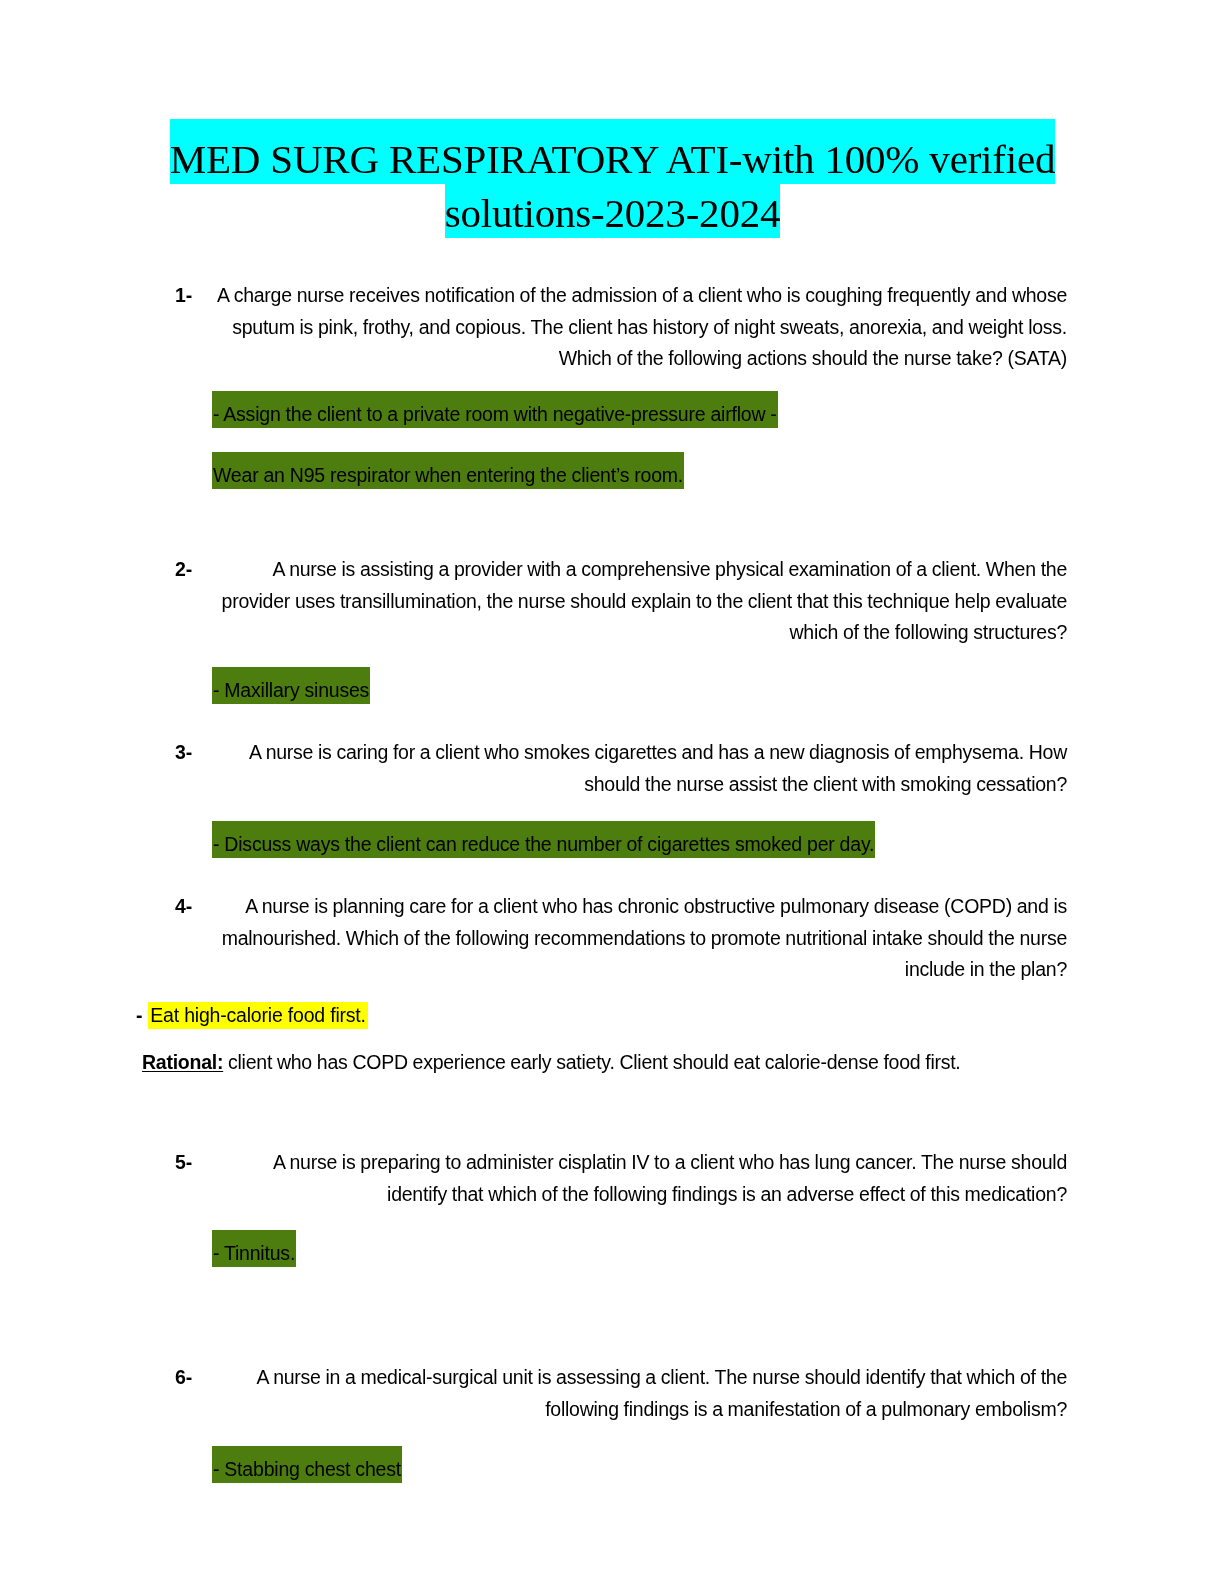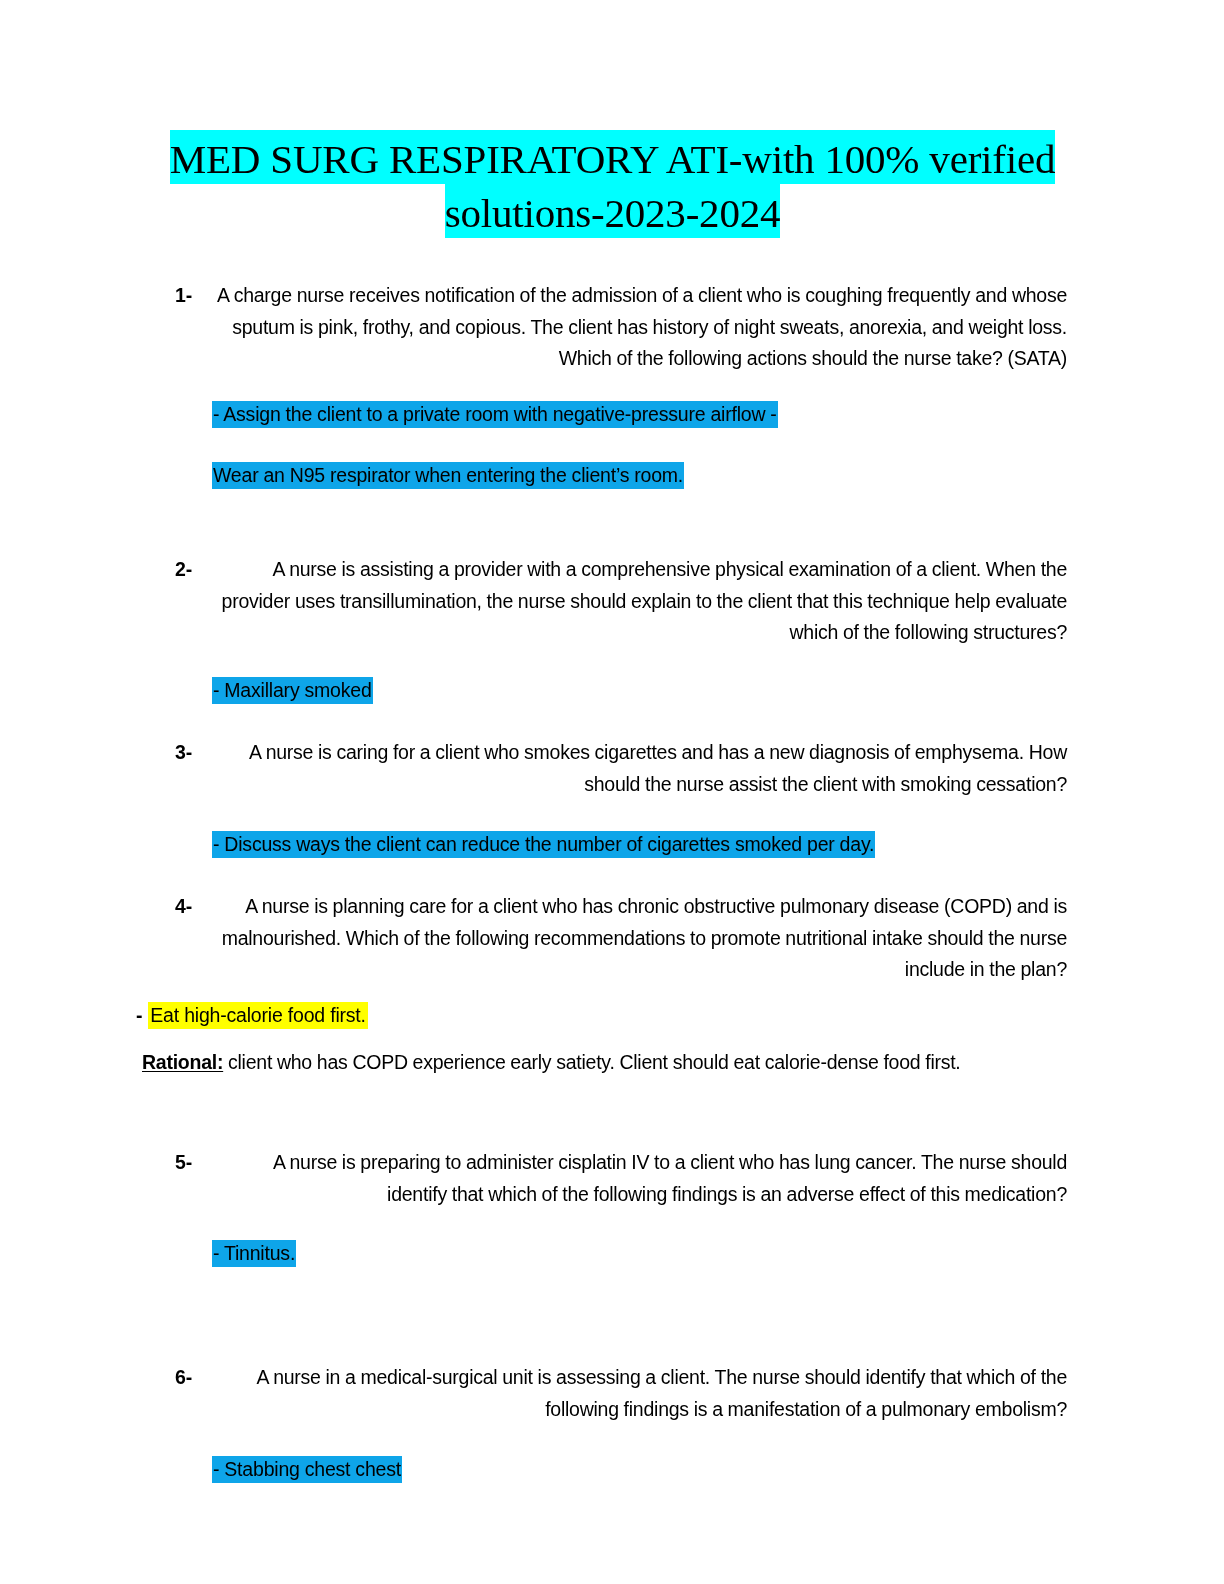--- a/index.html
+++ b/index.html
@@ -32,21 +32,21 @@
     width: 955px;
     text-align: center;
     font-family: "Liberation Serif", serif;
     font-size: 41px;
     line-height: 1.32;
     font-weight: 400;
     letter-spacing: -0.2px;
   }
   .doc-title .hl-cyan {
     background-color: #00ffff;
-    padding: 6px 0 2px 0;
+    padding: 17px 0 2px 0;
     box-decoration-break: clone;
     -webkit-box-decoration-break: clone;
   }
 
   
   .qblock {
     position: absolute;
     left: 175px;
     width: 892px;
   }
@@ -74,22 +74,22 @@
   
   .ans {
     position: absolute;
     left: 212px;
     font-size: 19.5px;
     line-height: 1.5;
     letter-spacing: -0.2px;
     word-spacing: -0.2px;
   }
   .ans .hl {
-    background-color: #0ea5e9;
-    padding: 2px 1px 3px 1px;
+    background-color: #4d7c0f;
+    padding: 12px 1px 3px 1px;
     box-decoration-break: clone;
     -webkit-box-decoration-break: clone;
   }
 
   
   .ans-outdent {
     position: absolute;
     left: 136px;
     font-size: 19.5px;
     line-height: 1.5;
@@ -141,21 +141,21 @@
     <span class="hl">Wear an N95 respirator when entering the client’s room.</span>
   </div>
 
   <div class="qblock" style="top:554px;">
     <div class="qrow">
       <div class="qnum">2-</div>
       <div class="qtext">A nurse is assisting a provider with a comprehensive physical examination of a client. When the provider uses transillumination, the nurse should explain to the client that this technique help evaluate which of the following structures?</div>
     </div>
   </div>
   <div class="ans" style="top:676px;">
-    <span class="hl">- Maxillary smoked</span>
+    <span class="hl">- Maxillary sinuses</span>
   </div>
 
   <div class="qblock" style="top:737px;">
     <div class="qrow">
       <div class="qnum">3-</div>
       <div class="qtext">A nurse is caring for a client who smokes cigarettes and has a new diagnosis of emphysema. How should the nurse assist the client with smoking cessation?</div>
     </div>
   </div>
   <div class="ans" style="top:830px;">
     <span class="hl">- Discuss ways the client can reduce the number of cigarettes smoked per day.</span>

